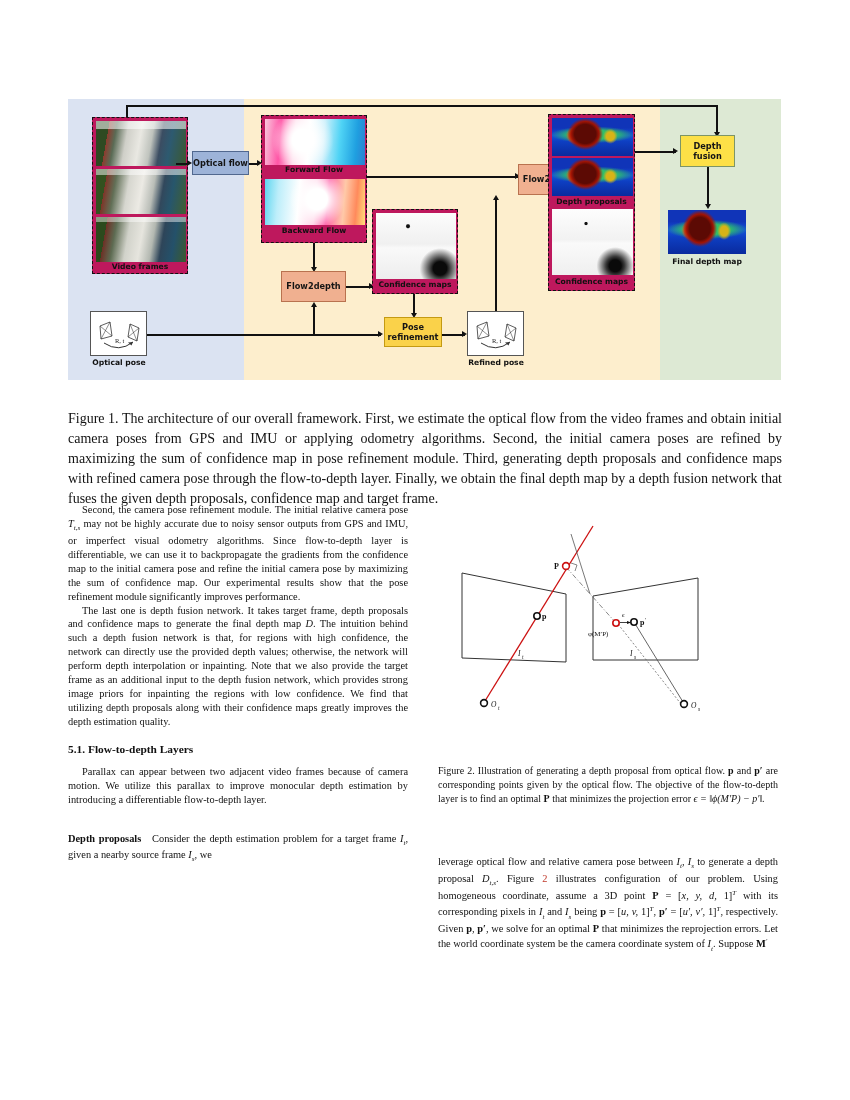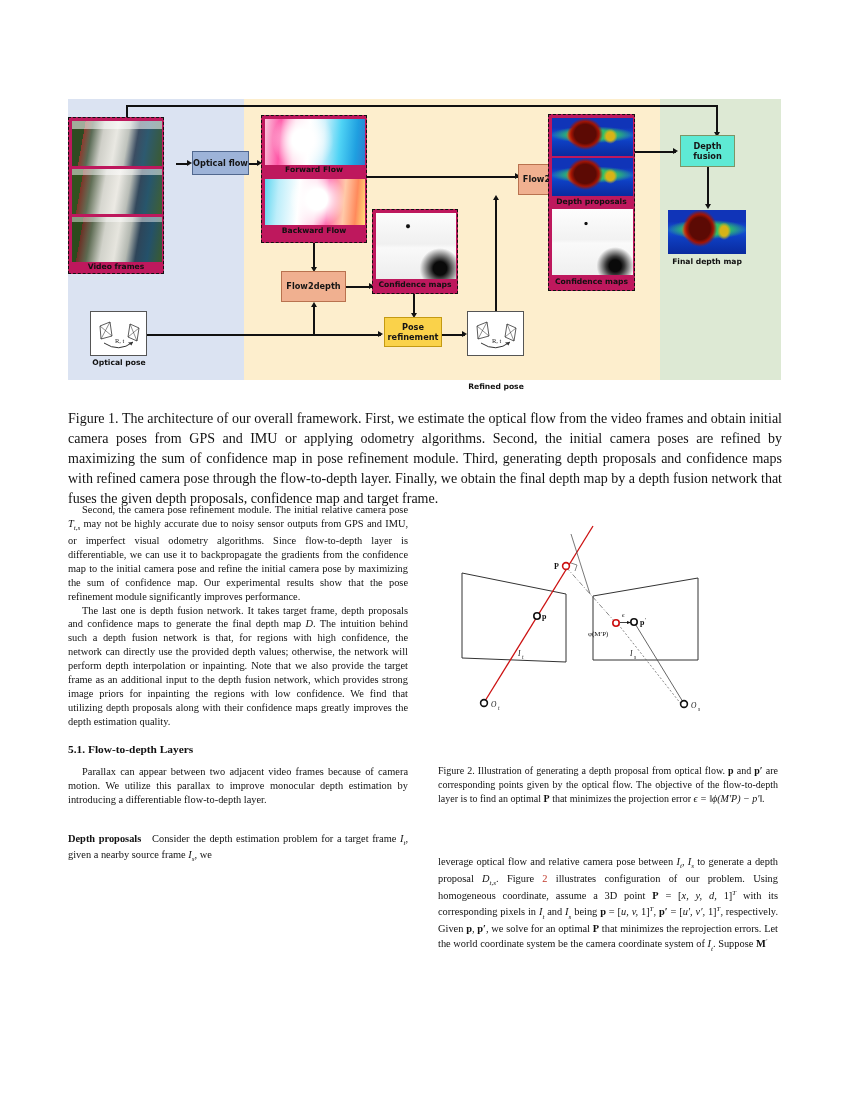--- a/index.html
+++ b/index.html
@@ -20,21 +20,21 @@
   .dashbox{border:1.6px dashed #111;background:#be185d;}
   .solidbox{border:1px solid #555;background:#fff;}
 
   .procbox{position:absolute;box-sizing:border-box;border:1px solid #6a6a6a;
     display:flex;align-items:center;justify-content:center;text-align:center;
     font-family:"DejaVu Sans",sans-serif;font-weight:bold;font-size:8.2px;
     color:#151515;line-height:1.25;}
   .b-blue{background:#9db3d8;border-color:#51688f;}
   .b-orange{background:#f0b090;border-color:#b9724f;}
   .b-yellow{background:#fad24a;border-color:#c49a13;}
-  .b-green{background:#5eead4;border-color:#7d9566;text-align:center;}
+  .b-green{background:#fde047;border-color:#7d9566;text-align:center;}
 
   .cap{position:absolute;width:100%;text-align:center;
     font-family:"DejaVu Sans",sans-serif;font-weight:bold;font-size:7.6px;color:#111;}
 
   
   .arw{position:absolute;background:#111;}
   .arw.h{height:1.7px;}
   .arw.v{width:1.7px;}
   .ah{position:absolute;width:0;height:0;border-top:3.4px solid transparent;
       border-bottom:3.4px solid transparent;border-left:5px solid #111;}
@@ -115,21 +115,21 @@
 
     <div class="panel panel-blue"></div>
     <div class="panel panel-orange"></div>
     <div class="panel panel-green"></div>
 
     <div class="arw v" style="left:58px;top:6px;height:13px;"></div>
     <div class="arw h" style="left:58px;top:6px;width:591px;"></div>
     <div class="arw v" style="left:648px;top:6px;height:29px;"></div>
     <div class="av" style="left:645.6px;top:33px;"></div>
 
-    <div class="fgbox dashbox" style="left:0;top:18px;width:96px;height:157px;text-decoration:underline;">
+    <div class="fgbox dashbox" style="left:24px;top:18px;width:96px;height:157px;text-decoration:underline;">
       <div class="thumb vf1" style="position:absolute;left:3px;top:3px;width:90px;height:45px;"></div>
       <div class="thumb vf2" style="position:absolute;left:3px;top:51px;width:90px;height:45px;"></div>
       <div class="thumb vf3" style="position:absolute;left:3px;top:99px;width:90px;height:45px;"></div>
       <div class="cap" style="left:0;top:144px;">Video frames</div>
     </div>
 
     <div class="arw h" style="left:108px;top:64px;width:12px;"></div>
     <div class="ah" style="left:119px;top:61px;"></div>
 
     <div class="procbox b-blue" style="left:124px;top:52px;width:57px;height:24px;">
@@ -202,21 +202,21 @@
         <line x1="9" y1="14" x2="21" y2="24" stroke="#333" stroke-width=".55"></line>
         <line x1="19" y1="10" x2="10" y2="27" stroke="#333" stroke-width=".55"></line>
         <polygon points="39,12 48,16 46,29 37,25" fill="none" stroke="#333" stroke-width=".8"></polygon>
         <line x1="39" y1="12" x2="46" y2="29" stroke="#333" stroke-width=".55"></line>
         <line x1="48" y1="16" x2="37" y2="25" stroke="#333" stroke-width=".55"></line>
         <path d="M13,31 Q28,41 42,30" fill="none" stroke="#333" stroke-width="1"></path>
         <polygon points="42,30 37,30.5 40.5,33.5" fill="#333"></polygon>
         <text x="24" y="31" font-family="Liberation Serif, serif" font-size="6.5" fill="#222">R, t</text>
       </svg>
     </div>
-    <div class="cap" style="left:378px;top:259px;width:100px;margin-top:24px;">Refined pose</div>
+    <div class="cap" style="left:378px;top:259px;width:100px;">Refined pose</div>
 
     <div class="arw v" style="left:427px;top:100px;height:112px;"></div>
     <div class="av" style="left:424.6px;top:96px;transform:rotate(180deg);"></div>
 
     <div class="procbox b-orange" style="left:450px;top:65px;width:64px;height:31px;">
       <span>Flow2depth</span>
     </div>
 
     <div class="arw h" style="left:514px;top:80px;width:24px;"></div>
     <div class="ah" style="left:535px;top:77px;"></div>

